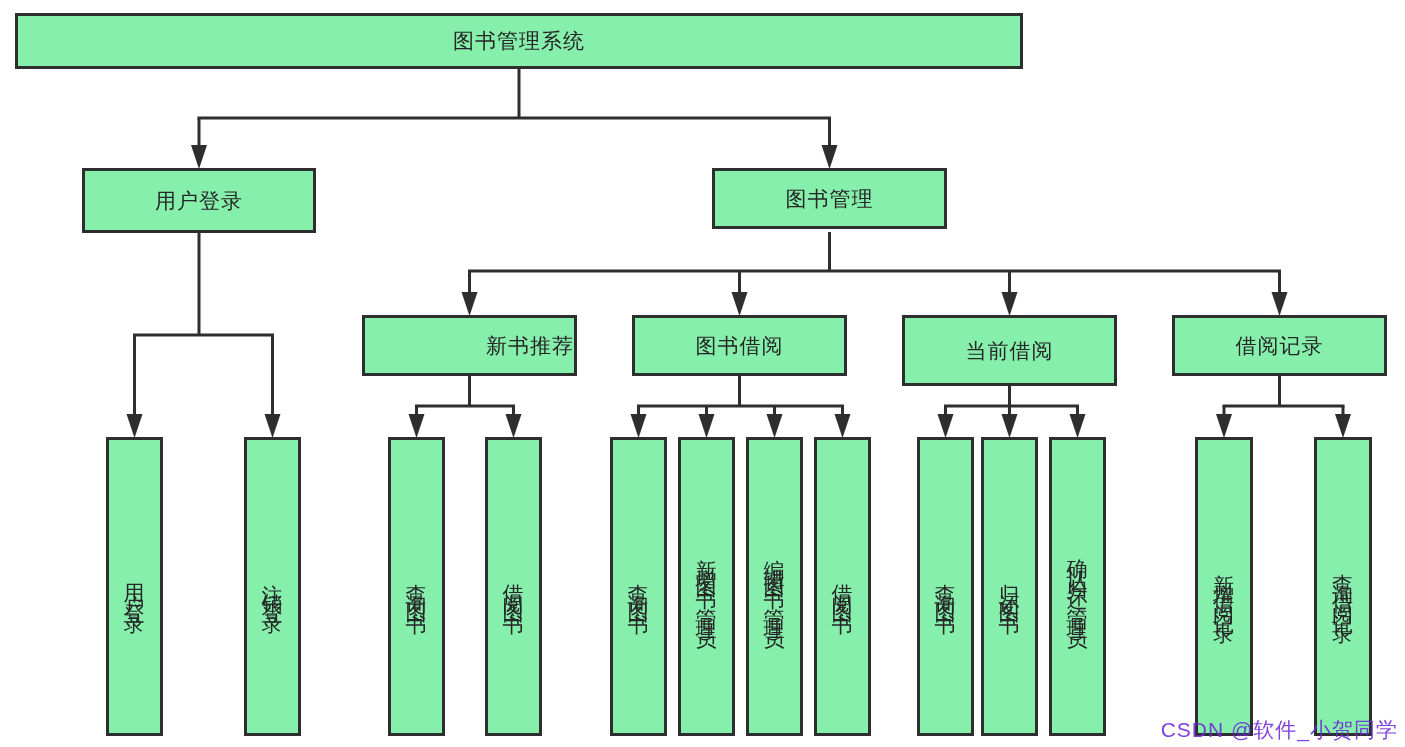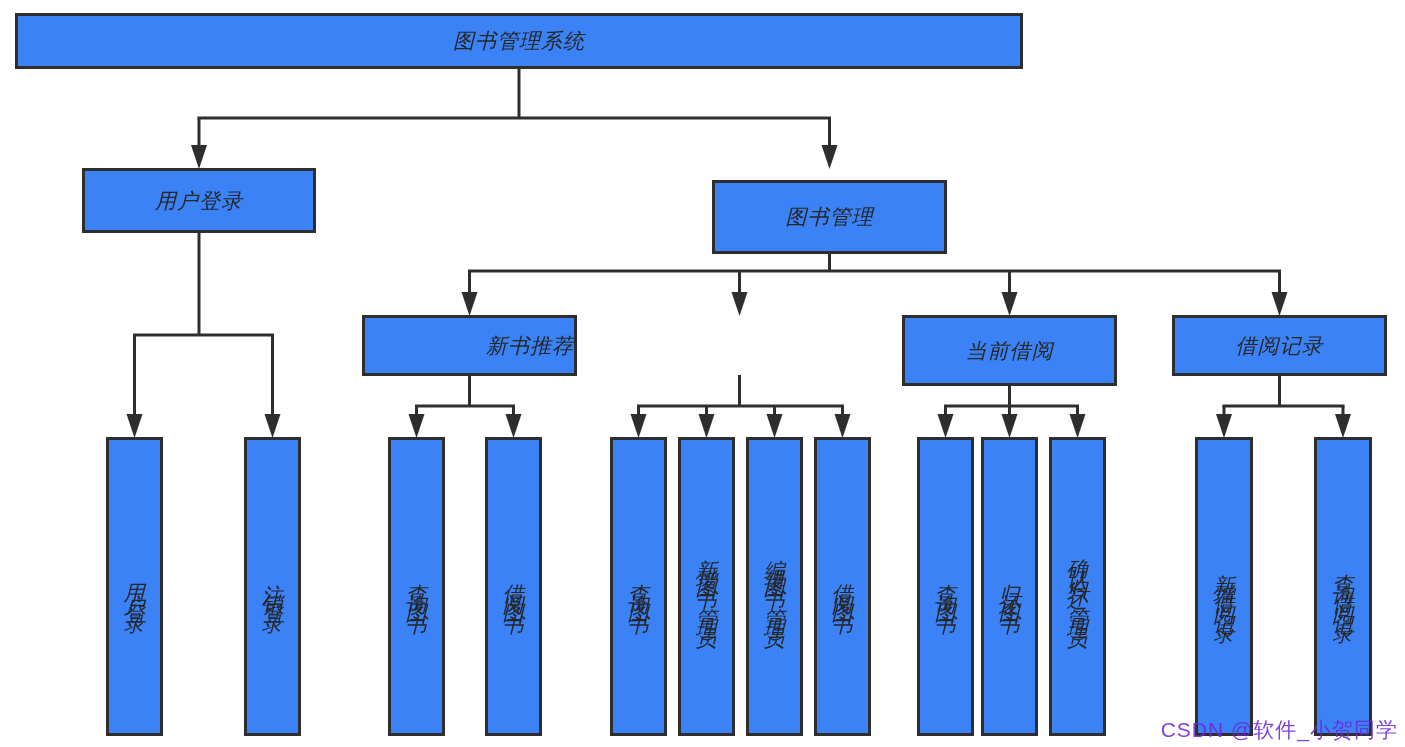--- a/index.html
+++ b/index.html
@@ -8,27 +8,26 @@
     width:1405px; height:747px;
     background:#ffffff;
     font-family:"Liberation Sans","DejaVu Sans",sans-serif;
     overflow:hidden;
   }
   .connectors {
     position:absolute; left:0; top:0; z-index:0;
   }
   .box {
     position:absolute;
-    background:#3b82f6;
+    background:#86efac;
     border:3px solid #2e2e2e;
     box-sizing:border-box;
     display:flex; align-items:center; justify-content:center;
     color:#262626;
     z-index:1;
-    font-style:italic;
   }
   .box-h .label {
     font-size:21px;
     letter-spacing:1px;
     white-space:nowrap;
   }
   .box-v .label {
     writing-mode:vertical-rl;
     text-orientation:mixed;
     font-size:21px;
@@ -105,25 +104,28 @@
       <line x1="1343" y1="406" x2="1343" y2="419" stroke="#2e2e2e" stroke-width="3"></line>
       <polygon points="1343,438 1335,414 1351,414" fill="#2e2e2e"></polygon>
     </svg>
   <div class="watermark">CSDN @软件_小贺同学</div>
 <div class="box box-h" style="left: 15px; top: 13px; width: 1008px; height: 56px;">
       <span class="label">图书管理系统</span>
     </div>
     <div class="box box-h" style="left: 82px; top: 168px; width: 234px; height: 65px;">
       <span class="label">用户登录</span>
     </div>
-    <div class="box box-h" style="left: 712px; top: 180px; width: 235px; height: 74px;">
+    <div class="box box-h" style="left: 712px; top: 168px; width: 235px; height: 61px;">
       <span class="label">图书管理</span>
     </div>
     <div class="box box-h" style="left: 362px; top: 315px; width: 215px; height: 61px; justify-content: flex-end;">
       <span class="label">新书推荐</span>
+    </div>
+    <div class="box box-h" style="left: 632px; top: 315px; width: 215px; height: 61px;">
+      <span class="label">图书借阅</span>
     </div>
     <div class="box box-h" style="left: 902px; top: 315px; width: 215px; height: 71px;">
       <span class="label">当前借阅</span>
     </div>
     <div class="box box-h" style="left: 1172px; top: 315px; width: 215px; height: 61px; text-align: center;">
       <span class="label">借阅记录</span>
     </div>
     <div class="box box-v" style="left: 106px; top: 437px; width: 57px; height: 299px;">
       <span class="label">用户登录</span>
     </div>

